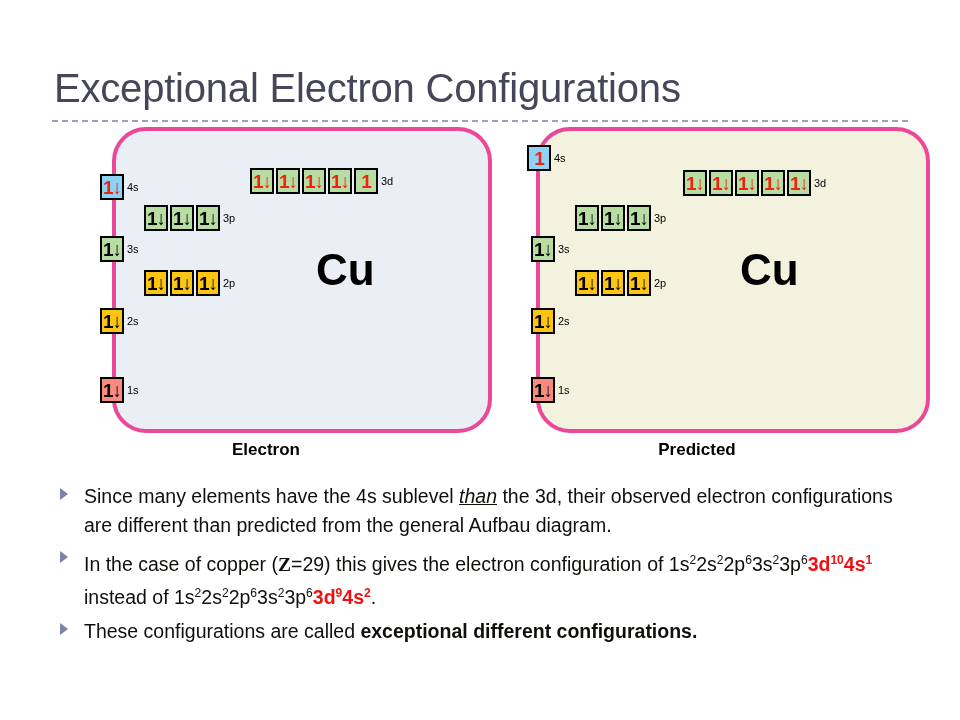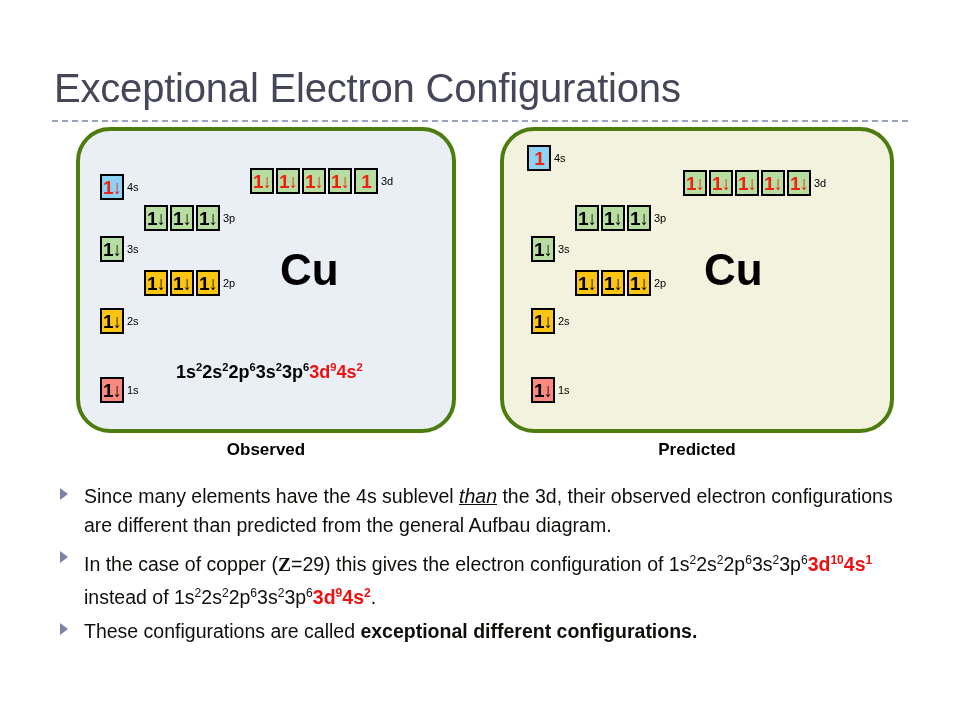--- a/index.html
+++ b/index.html
@@ -36,22 +36,23 @@
     left: 52px;
     top: 120px;
     width: 856px;
     height: 0;
     border-top: 2px dashed #9aa2bd;
   }
 
   
   .panel {
     position: absolute;
-    border: 4px solid #4d7c0f;
+    border: 4px solid #ec4899;
     border-radius: 34px;
+    margin-left: 36px;
   }
 
   #panel-predicted {
     left: 76px;
     top: 127px;
     width: 380px;
     height: 306px;
     background: #e9eff4;
   }
 
@@ -172,25 +173,22 @@
 </head>
 <body>
 
 <div id="slide">
 
   <div id="title">Exceptional Electron Configurations</div>
   <div id="title-rule"></div>
 
   <div class="panel" id="panel-predicted">
     <div class="element-symbol" style="left:200px; top:114px;">Cu</div>
-    <div class="panel-config" style="left:96px; top:230px;">
-      <span>1s<sup>2</sup>2s<sup>2</sup>2p<sup>6</sup>3s<sup>2</sup>3p<sup>6</sup></span><span class="hl">3d<sup>9</sup>4s<sup>2</sup></span>
-    </div>
   </div>
-  <div class="panel-caption" id="caption-predicted">Observed</div>
+  <div class="panel-caption" id="caption-predicted">Electron</div>
 
   <div class="panel" id="panel-observed">
     <div class="element-symbol" style="left:200px; top:114px;">Cu</div>
   </div>
   <div class="panel-caption" id="caption-observed">Predicted</div>
 
   <div id="orbital-layer">
       <div class="orb-row" style="left: 100px; top: 174px;">
         <div class="orb-box fill-blue ink-red last">1↓</div>
         <span class="orb-label">4s</span>

